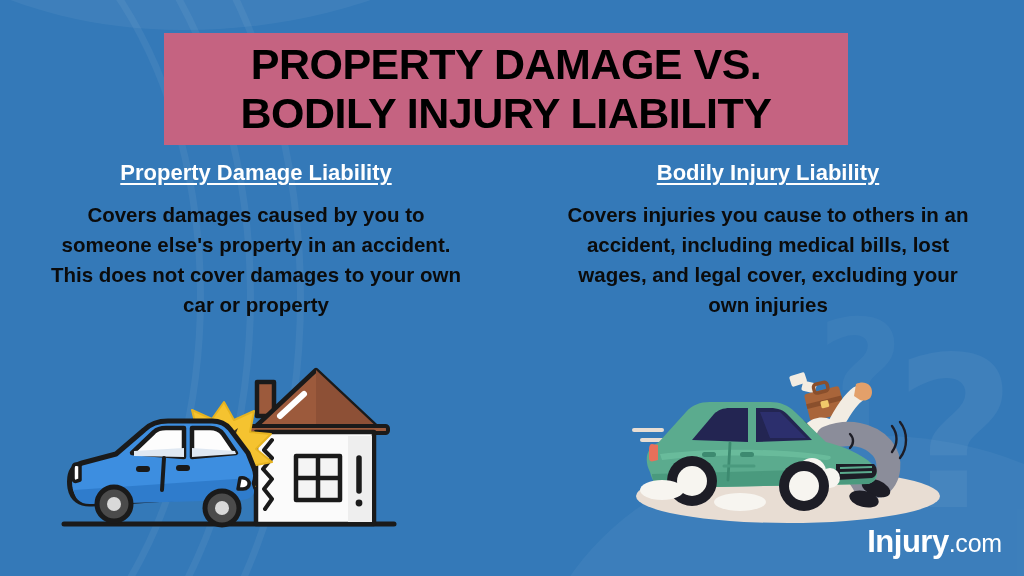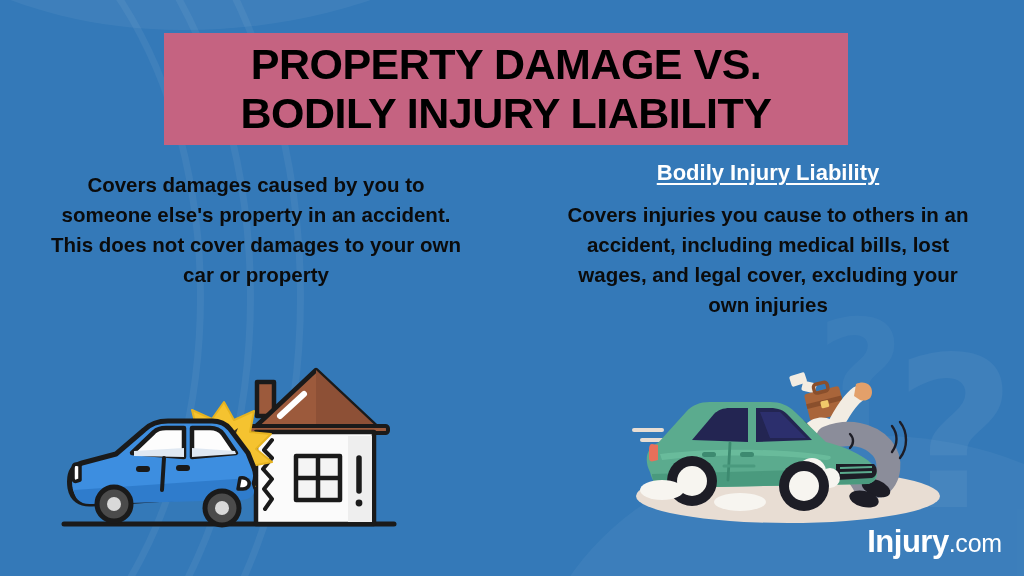--- a/index.html
+++ b/index.html
@@ -166,20 +166,21 @@
     <div class="qmark-watermark second">?</div>
   </div>
 
   <div class="title-banner">
     <div class="title-line">PROPERTY DAMAGE VS.</div>
     <div class="title-line">BODILY INJURY LIABILITY</div>
   </div>
 
   <div class="columns">
     <div class="column">
+      <p class="col-heading">Property Damage Liability</p>
       <p class="col-body">Covers damages caused by you to someone else's property in an accident. This does not cover damages to your own car or property</p>
     </div>
     <div class="column">
       <p class="col-heading">Bodily Injury Liability</p>
       <p class="col-body">Covers injuries you cause to others in an accident, including medical bills, lost wages, and legal cover, excluding your own injuries</p>
     </div>
   </div>
 
   <div class="illus illus-left">
     <svg width="382" height="180" viewBox="0 0 382 180" xmlns="http://www.w3.org/2000/svg">

